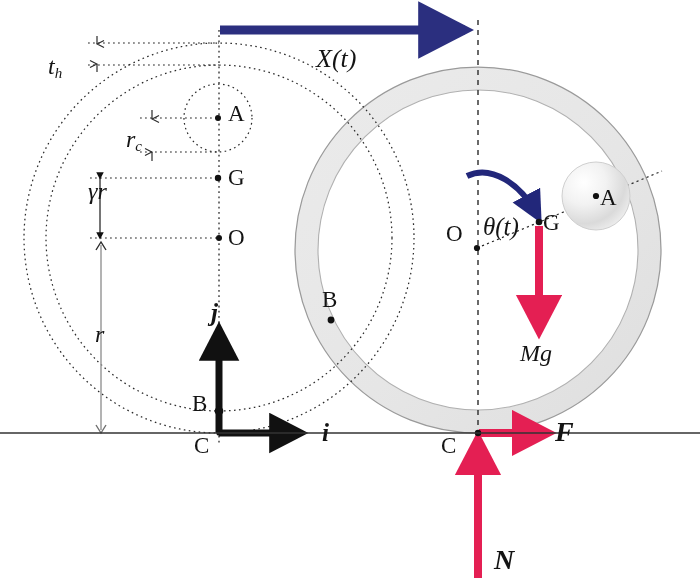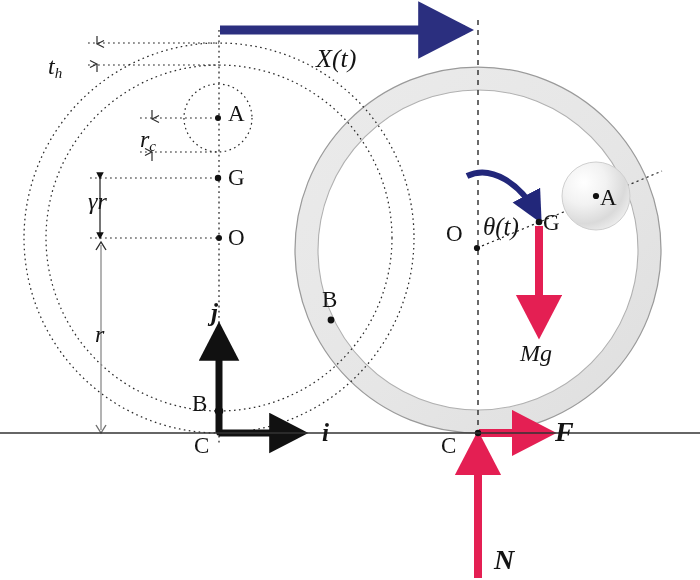--- a/index.html
+++ b/index.html
@@ -151,23 +151,23 @@
     <g>
       <line x1="220" y1="30" x2="465" y2="30" stroke="#2b2f7f" stroke-width="9" marker-end="url(#mkNavy)"></line>
     </g>
 
   </svg>
 
   <div class="lbl xt-lbl" style="left:316px; top:2px;margin-top:44px;">X(t)</div>
 
   <div class="lbl dim-lbl" style="left:48px; top:54px;"><span>t</span><span class="sub">h</span></div>
 
-  <div class="lbl dim-lbl" style="left:140px; top:127px;"><span>r</span><span class="sub">c</span></div>
+  <div class="lbl dim-lbl" style="left:126px; top:127px;"><span>r</span><span class="sub">c</span></div>
 
-  <div class="lbl dim-lbl" style="left:88px; top:189px;"><span>γr</span><span class="sub"></span></div>
+  <div class="lbl dim-lbl" style="left:88px; top:179px;"><span>γr</span><span class="sub"></span></div>
 
   <div class="lbl dim-lbl" style="left:95px; top:322px;"><span>r</span><span class="sub"></span></div>
 
   <div class="lbl pt-lbl" style="left:228px; top:102px;">A</div>
   <div class="lbl pt-lbl" style="left:228px; top:166px;">G</div>
   <div class="lbl pt-lbl" style="left:228px; top:226px;">O</div>
   <div class="lbl pt-lbl" style="left:192px; top:392px;">B</div>
   <div class="lbl pt-lbl" style="left:194px; top:434px;">C</div>
 
   <div class="lbl vec-lbl" style="left:322px; top:420px;">i</div>

